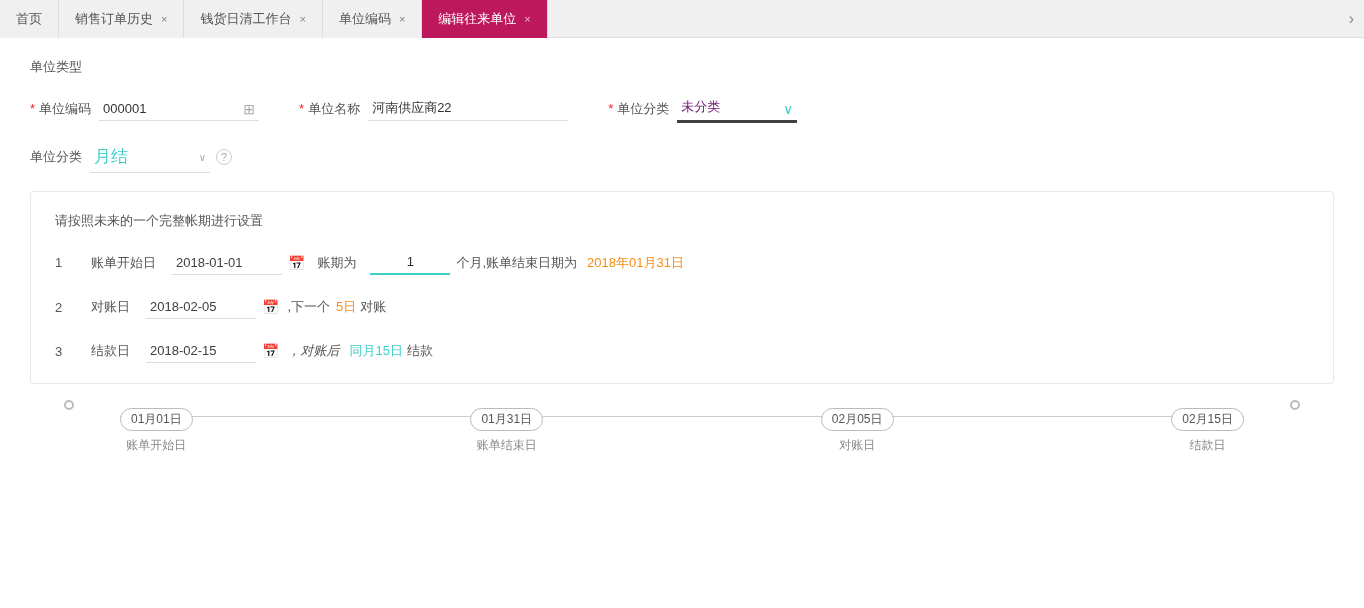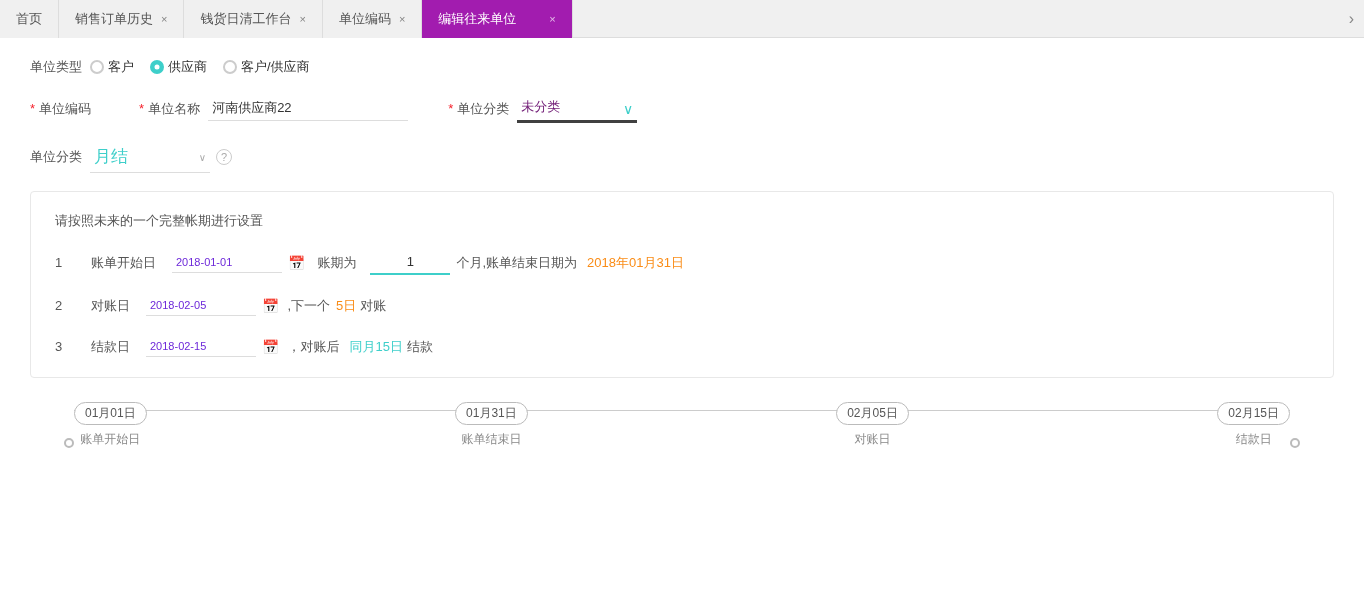--- a/index.html
+++ b/index.html
@@ -21,23 +21,22 @@
       padding: 0 16px;
       height: 38px;
       cursor: pointer;
       font-size: 13px;
       color: #555;
       border-right: 1px solid #ddd;
       white-space: nowrap;
       background: #f0f0f0;
     }
     .tab.active {
-      background: #a21caf;
+      background: #be185d;
       color: #fff;
-      gap: 25px;
     }
     .tab .close-icon {
       margin-left: 8px;
       font-size: 11px;
       opacity: 0.7;
     }
     .tab-more {
       margin-left: auto;
       padding: 0 10px;
       cursor: pointer;
@@ -216,22 +215,22 @@
     }
     .period-row-label {
       color: #555;
       margin-right: 16px;
       white-space: nowrap;
     }
     .period-date-input {
       border: none;
       border-bottom: 1px solid #ddd;
       padding: 4px 28px 4px 4px;
-      font-size: 11px;
-      color: #6d28d9;
+      font-size: 13px;
+      color: #404040;
       outline: none;
       width: 110px;
     }
     .calendar-icon {
       color: #3ecfca;
       margin-left: 6px;
       font-size: 14px;
     }
     .period-connector {
       color: #555;
@@ -314,24 +313,25 @@
       z-index: 1;
     }
     .timeline-point-label {
       font-size: 12px;
       color: #888;
       margin-top: 6px;
       white-space: nowrap;
     }
     .timeline-wrapper {
       display: flex;
-      align-items: flex-end;
+      align-items: flex-start;
       width: 100%;
       position: relative;
       padding: 0 10px;
+      gap: 46px;
     }
   </style>
 </head>
 <body>
 
 <div class="tab-bar">
   <div class="tab">
     <span>首页</span>
   </div>
   <div class="tab">
@@ -350,40 +350,30 @@
     <span>编辑往来单位</span>
     <span class="close-icon">×</span>
   </div>
   <div class="tab-more">›</div>
 </div>
 
 <div class="main-content">
 
   <div class="form-row">
     <span class="form-label">单位类型</span>
-    <div class="radio-group">
-      <label class="radio-item">
-        <span class="radio-circle"></span>
-        <span>客户</span>
-      </label>
-      <label class="radio-item">
-        <span class="radio-circle checked"></span>
-        <span>供应商</span>
-      </label>
-      <label class="radio-item">
-        <span class="radio-circle"></span>
-        <span>客户/供应商</span>
-      </label>
-    </div>
   </div>
 
   <div class="form-row">
     <div class="field-group">
       <span class="required-star">*</span>
       <span class="form-label">单位编码</span>
+      <div class="input-wrapper">
+        <input type="text" class="text-input" value="000001" style="">
+        <span class="input-icon">⊞</span>
+      </div>
     </div>
 
     <div class="field-group">
       <span class="required-star">*</span>
       <span class="form-label">单位名称</span>
       <div class="input-wrapper">
         <input type="text" class="text-input" style="width: 200px; padding-right: 4px;" value="河南供应商22">
       </div>
     </div>
 
@@ -434,21 +424,21 @@
       <span class="period-connector" style="margin-left:4px;">对账</span>
     </div>
 
     <div class="period-row" style="margin-bottom:0;">
       <span class="period-num">3</span>
       <span class="period-row-label">结款日</span>
       <div class="input-wrapper">
         <input type="text" class="period-date-input" value="2018-02-15" style="">
       </div>
       <span class="calendar-icon">📅</span>
-      <span class="period-connector" style="margin-left:8px;">，对账后</span>
+      <span class="period-connector" style="margin-left:8px;font-style:italic;">，对账后</span>
       <span class="highlight-teal" style="margin-left:4px;">同月15日</span>
       <span class="period-connector" style="margin-left:4px;">结款</span>
     </div>
   </div>
 
   <div class="preview-section">
 
     <div class="timeline-wrapper">
       <div class="timeline-dot-start"></div>
       <div style="flex:1;position:relative;">

